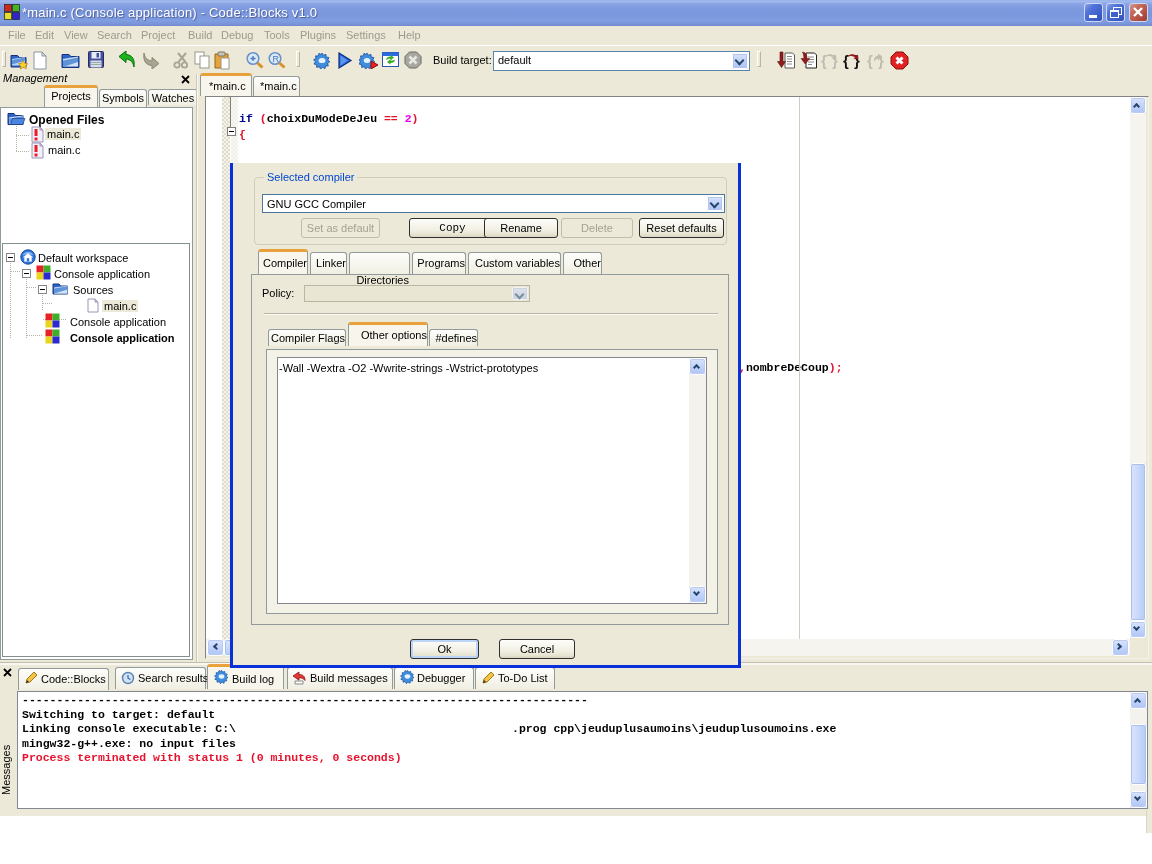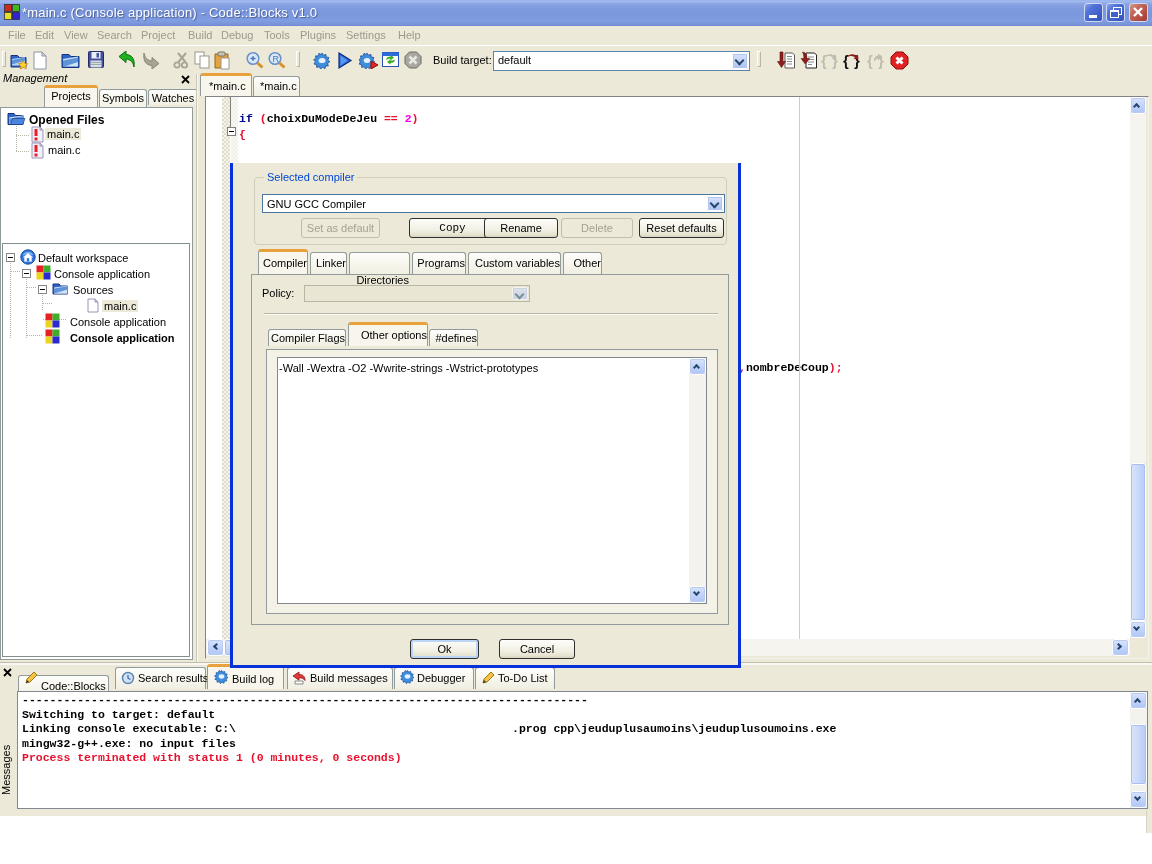--- a/index.html
+++ b/index.html
@@ -400,21 +400,21 @@
           </div>
     </div>
     <div style="position:absolute;left:930px;top:567px;width:16px;height:17px;background:#ece9d8"></div>
   </div>
 
   <div id="bottompanel">
     <div style="position:absolute;left:0;top:0;width:1152px;height:3px;border-top:1px solid #c1beab;background:#f8f7f2"></div>
     <svg class="abs" style="left:3px;top:6px" width="9" height="9" viewBox="0 0 9 9">
           <path d="M1 1 L8 8 M8 1 L1 8" stroke="#000" stroke-width="1.8"></path>
         </svg>
-    <div class="btab" style="left:18px;top:13px;width:91px;height:22px;padding:4px 0 0 22px;">Code::Blocks</div>
+    <div class="btab" style="left:18px;top:6px;width:91px;height:22px;padding:4px 0 0 22px;">Code::Blocks</div>
     <div class="btab" style="left:115px;top:5px;width:91px;height:22px;padding:4px 0 0 22px;">Search results</div>
     <div class="btab orange-top" style="left:207px;top:2px;width:77px;height:25px;padding:6px 0 0 24px;">Build log</div>
     <div class="btab" style="left:287px;top:5px;width:106px;height:22px;padding:4px 0 0 22px;">Build messages</div>
     <div class="btab" style="left:394px;top:5px;width:80px;height:22px;padding:4px 0 0 22px;">Debugger</div>
     <div class="btab" style="left:475px;top:5px;width:80px;height:22px;padding:4px 0 0 22px;">To-Do List</div>
     <svg class="abs" style="left:24px;top:9px" width="13" height="14" viewBox="0 0 13 14">
           <path d="M2 12 l1 -4 7 -7 3 3 -7 7 z" fill="#f5c242" stroke="#9a7a1a"></path>
           <path d="M2 12 l1 -3 2 2 z" fill="#333"></path>
         </svg>
     <svg class="abs" style="left:121px;top:9px" width="14" height="14" viewBox="0 0 14 14">

